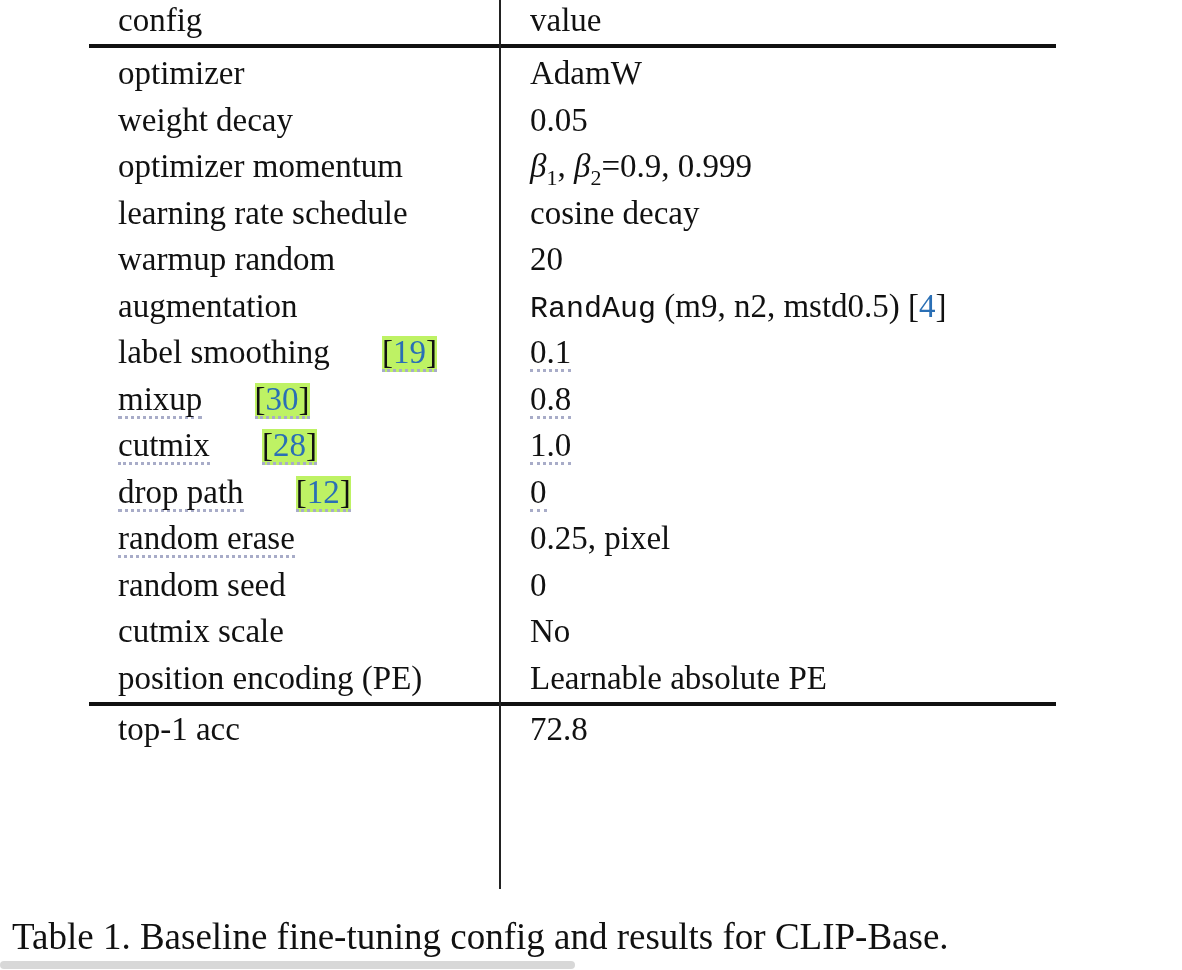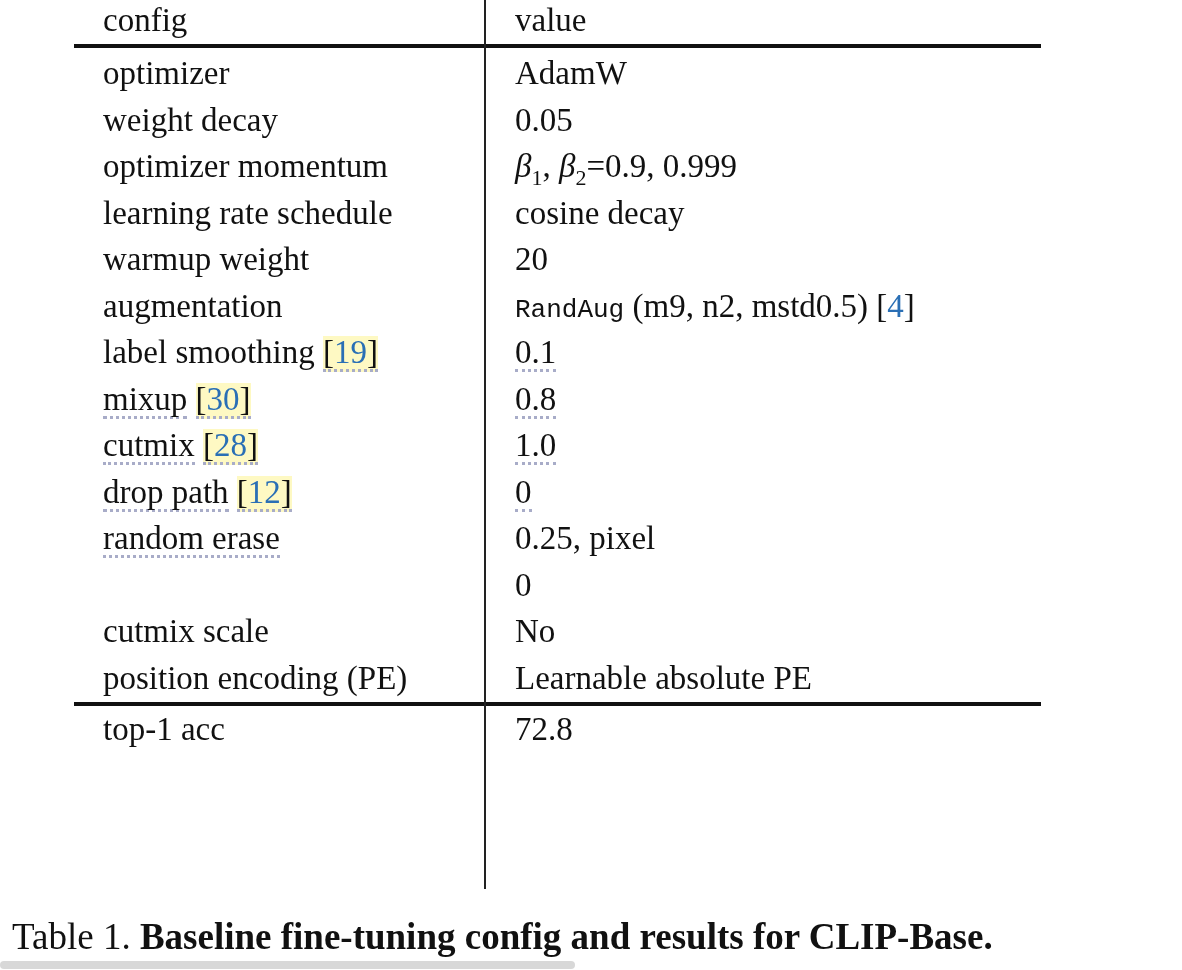--- a/index.html
+++ b/index.html
@@ -1,32 +1,32 @@
 <!DOCTYPE html>
 <html><head>
   <meta charset="utf-8">
   <style>
     html, body { margin: 0; padding: 0; background: #ffffff; }
     body { width: 1182px; height: 970px; position: relative; overflow: hidden;
            font-family: "Liberation Serif", "DejaVu Serif", serif; color: #111; }
-    .table-wrap { position: absolute; left: 74px; top: 0; width: 967px; }
+    .table-wrap { position: absolute; left: 89px; top: 0; width: 967px; }
     .row { position: relative; height: 46.5px; font-size: 33px; line-height: 46.5px; white-space: nowrap; }
     .row.header { height: 44px; line-height: 40px; }
     .c1 { position: absolute; left: 29px; top: 0; }
     .c2 { position: absolute; left: 441px; top: 0; }
     .rule { width: 967px; height: 4px; background: #111; }
     .vline { position: absolute; left: 410px; top: 0; width: 2px; height: 889px; background: #222; }
     .cite { color: #2a6fb5; }
-    .cite-box { background: #fef9c3; }
+    .cite-box { background: #bef264; margin-left: 44px; }
     .dotted { border-bottom: 3px dotted #a8acc8; line-height: 1.0; display: inline-block; }
-    .mono { font-family: "Liberation Mono", "DejaVu Sans Mono", monospace; font-size: 26px; }
+    .mono { font-family: "Liberation Mono", "DejaVu Sans Mono", monospace; font-size: 30px; }
     .math { font-style: italic; }
     sub { font-size: 22px; font-style: normal; }
     .caption { position: absolute; left: 12px; top: 915px; font-size: 37px; white-space: nowrap; }
-    .caption b { font-weight: bold; }
+    .caption b { font-weight: normal; }
     .hscroll { position: absolute; left: 0; top: 961px; width: 575px; height: 8px;
                background: #d8d8d8; border-radius: 4px; }
   </style>
 </head>
 <body>
 
 <div class="table-wrap">
   <div class="vline"></div>
 
   <div class="row header">
@@ -46,21 +46,21 @@
   </div>
   <div class="row">
     <span class="c1">optimizer momentum</span>
     <span class="c2"><span class="math">β</span><sub>1</sub><span>, </span><span class="math">β</span><sub>2</sub><span>=0.9, 0.999</span></span>
   </div>
   <div class="row">
     <span class="c1">learning rate schedule</span>
     <span class="c2">cosine decay</span>
   </div>
   <div class="row">
-    <span class="c1">warmup weight</span>
+    <span class="c1">warmup random</span>
     <span class="c2">20</span>
   </div>
   <div class="row">
     <span class="c1">augmentation</span>
     <span class="c2"><span class="mono">RandAug</span><span> (m9, n2, mstd0.5) </span>[<a class="cite">4</a>]</span>
   </div>
   <div class="row">
     <span class="c1"><span>label smoothing</span> <span class="cite-box dotted">[<span class="cite">19</span>]</span></span>
     <span class="c2"><span class="dotted">0.1</span></span>
   </div>
@@ -74,20 +74,21 @@
   </div>
   <div class="row">
     <span class="c1"><span class="dotted">drop path</span> <span class="cite-box dotted">[<span class="cite">12</span>]</span></span>
     <span class="c2"><span class="dotted">0</span></span>
   </div>
   <div class="row">
     <span class="c1"><span class="dotted">random erase</span></span>
     <span class="c2">0.25, pixel</span>
   </div>
   <div class="row">
+    <span class="c1">random seed</span>
     <span class="c2">0</span>
   </div>
   <div class="row">
     <span class="c1">cutmix scale</span>
     <span class="c2">No</span>
   </div>
   <div class="row">
     <span class="c1">position encoding (PE)</span>
     <span class="c2">Learnable absolute PE</span>
   </div>

